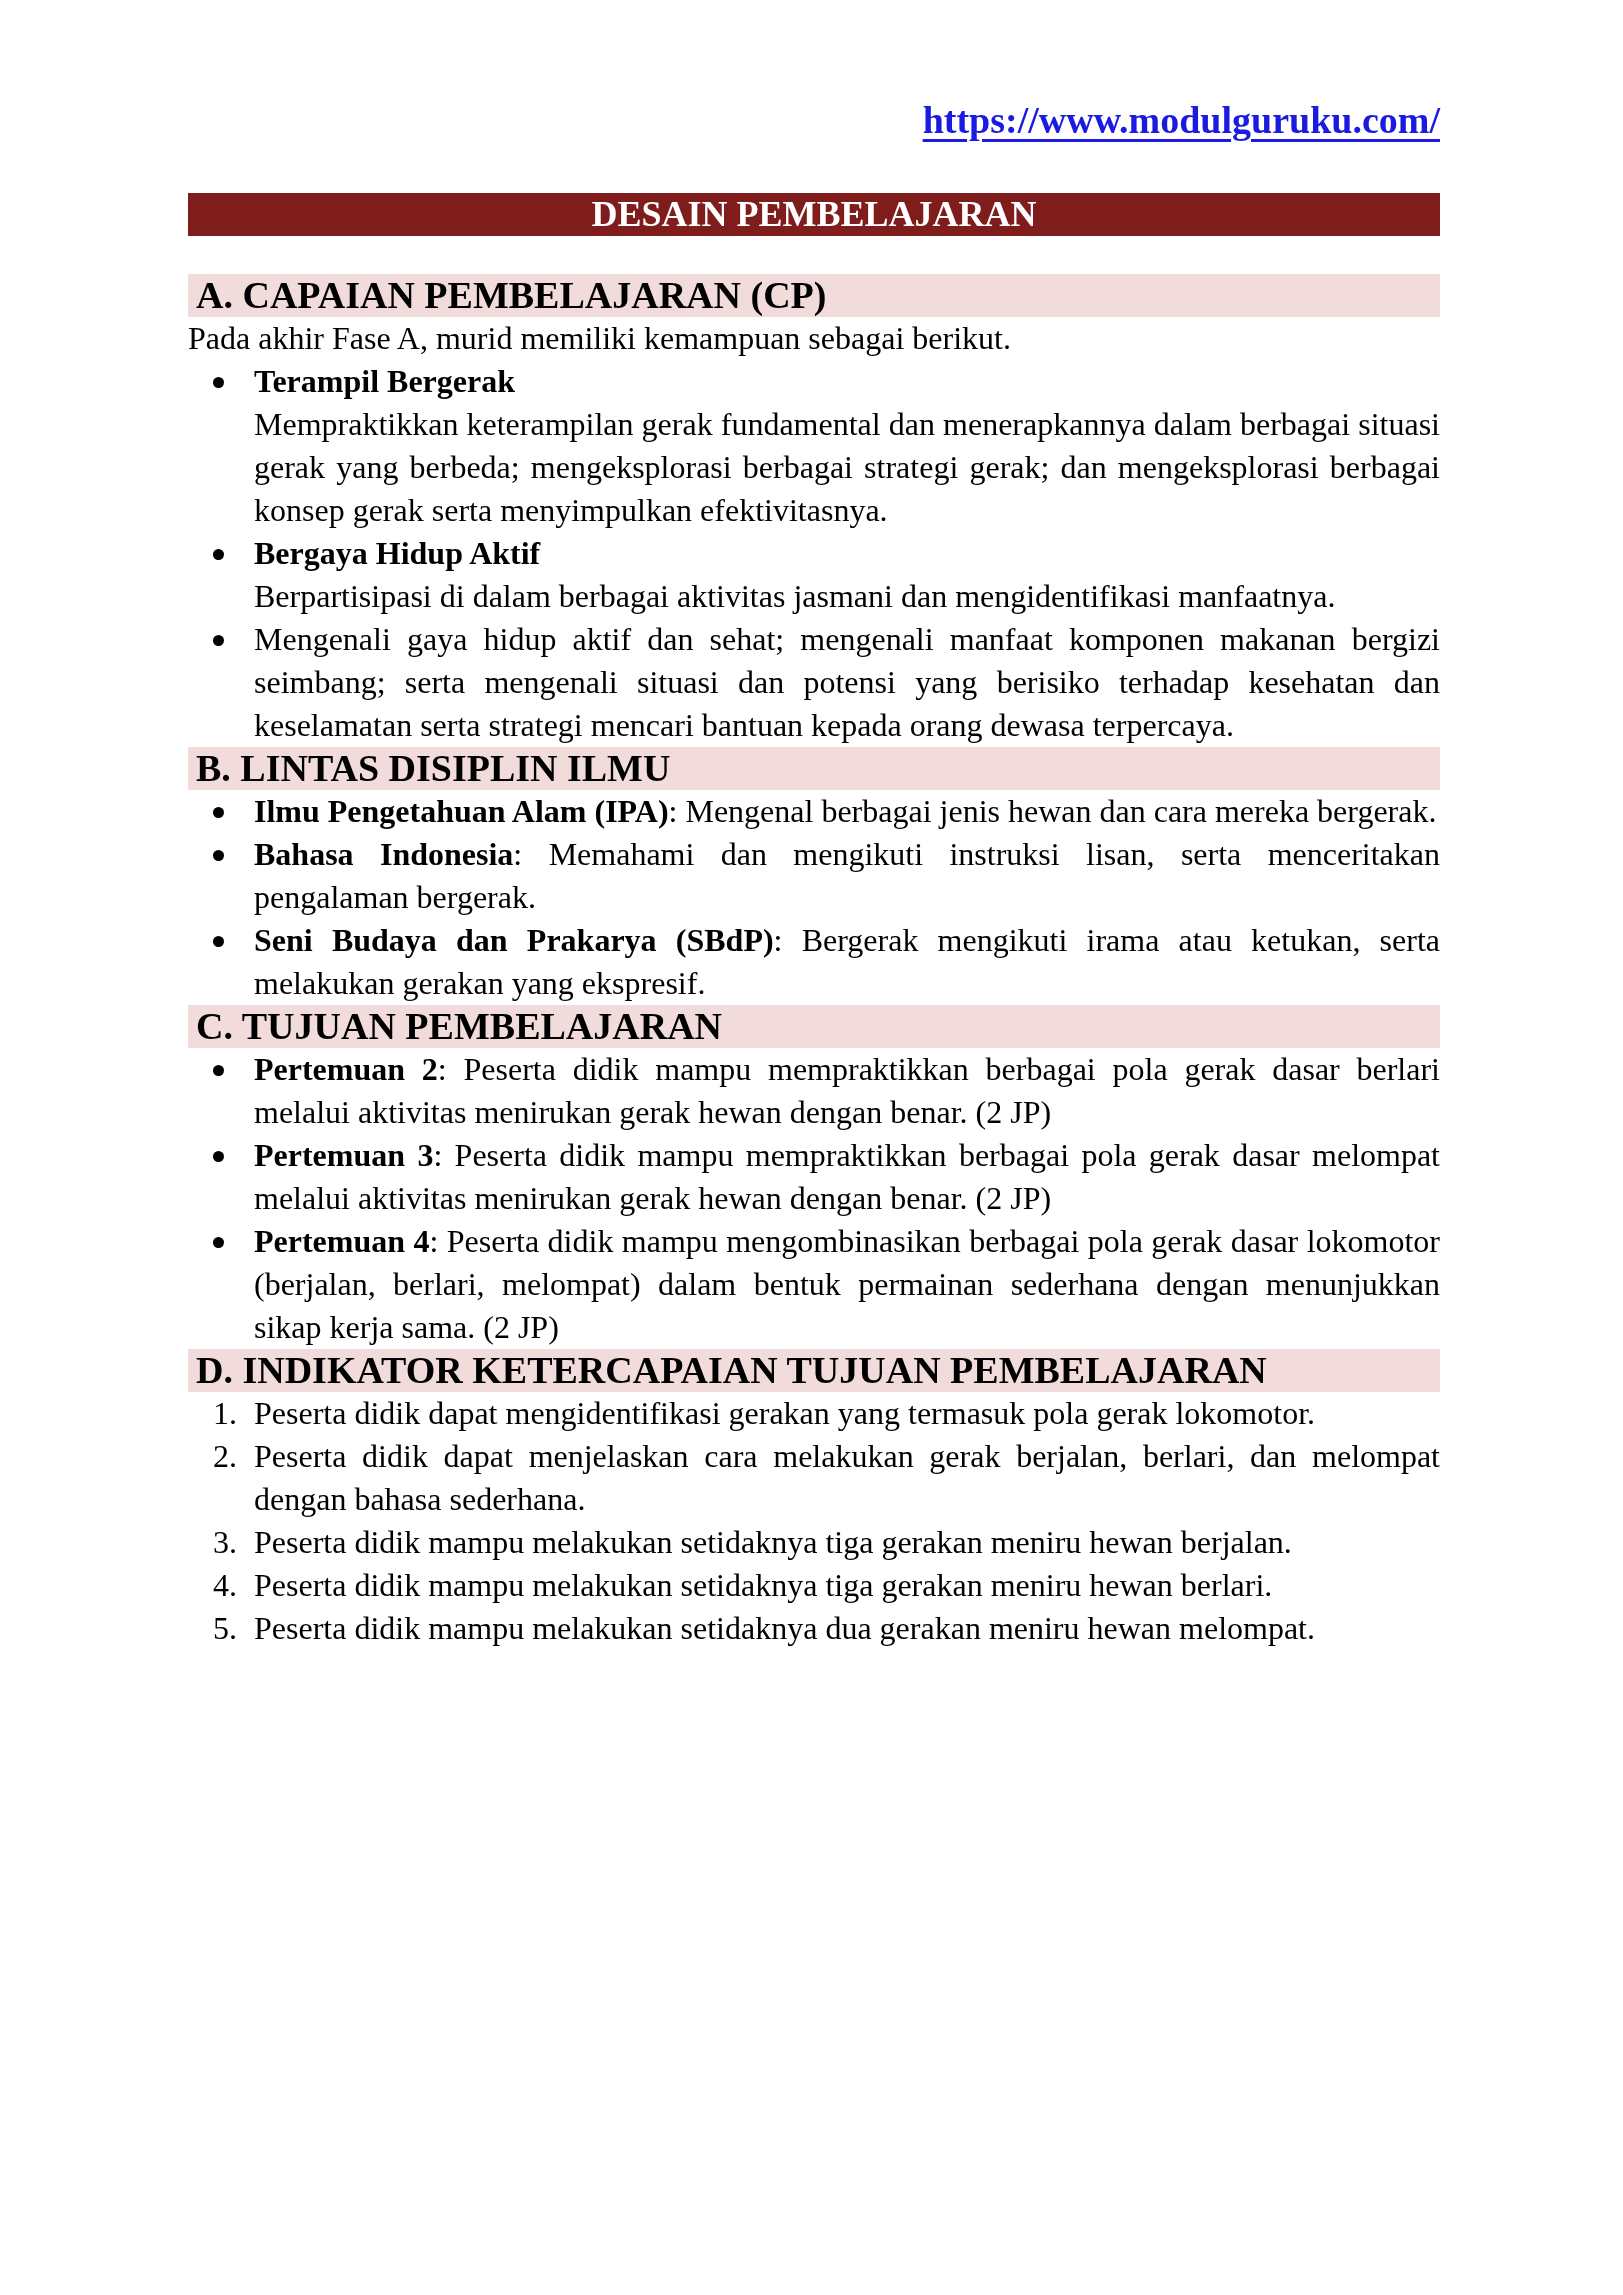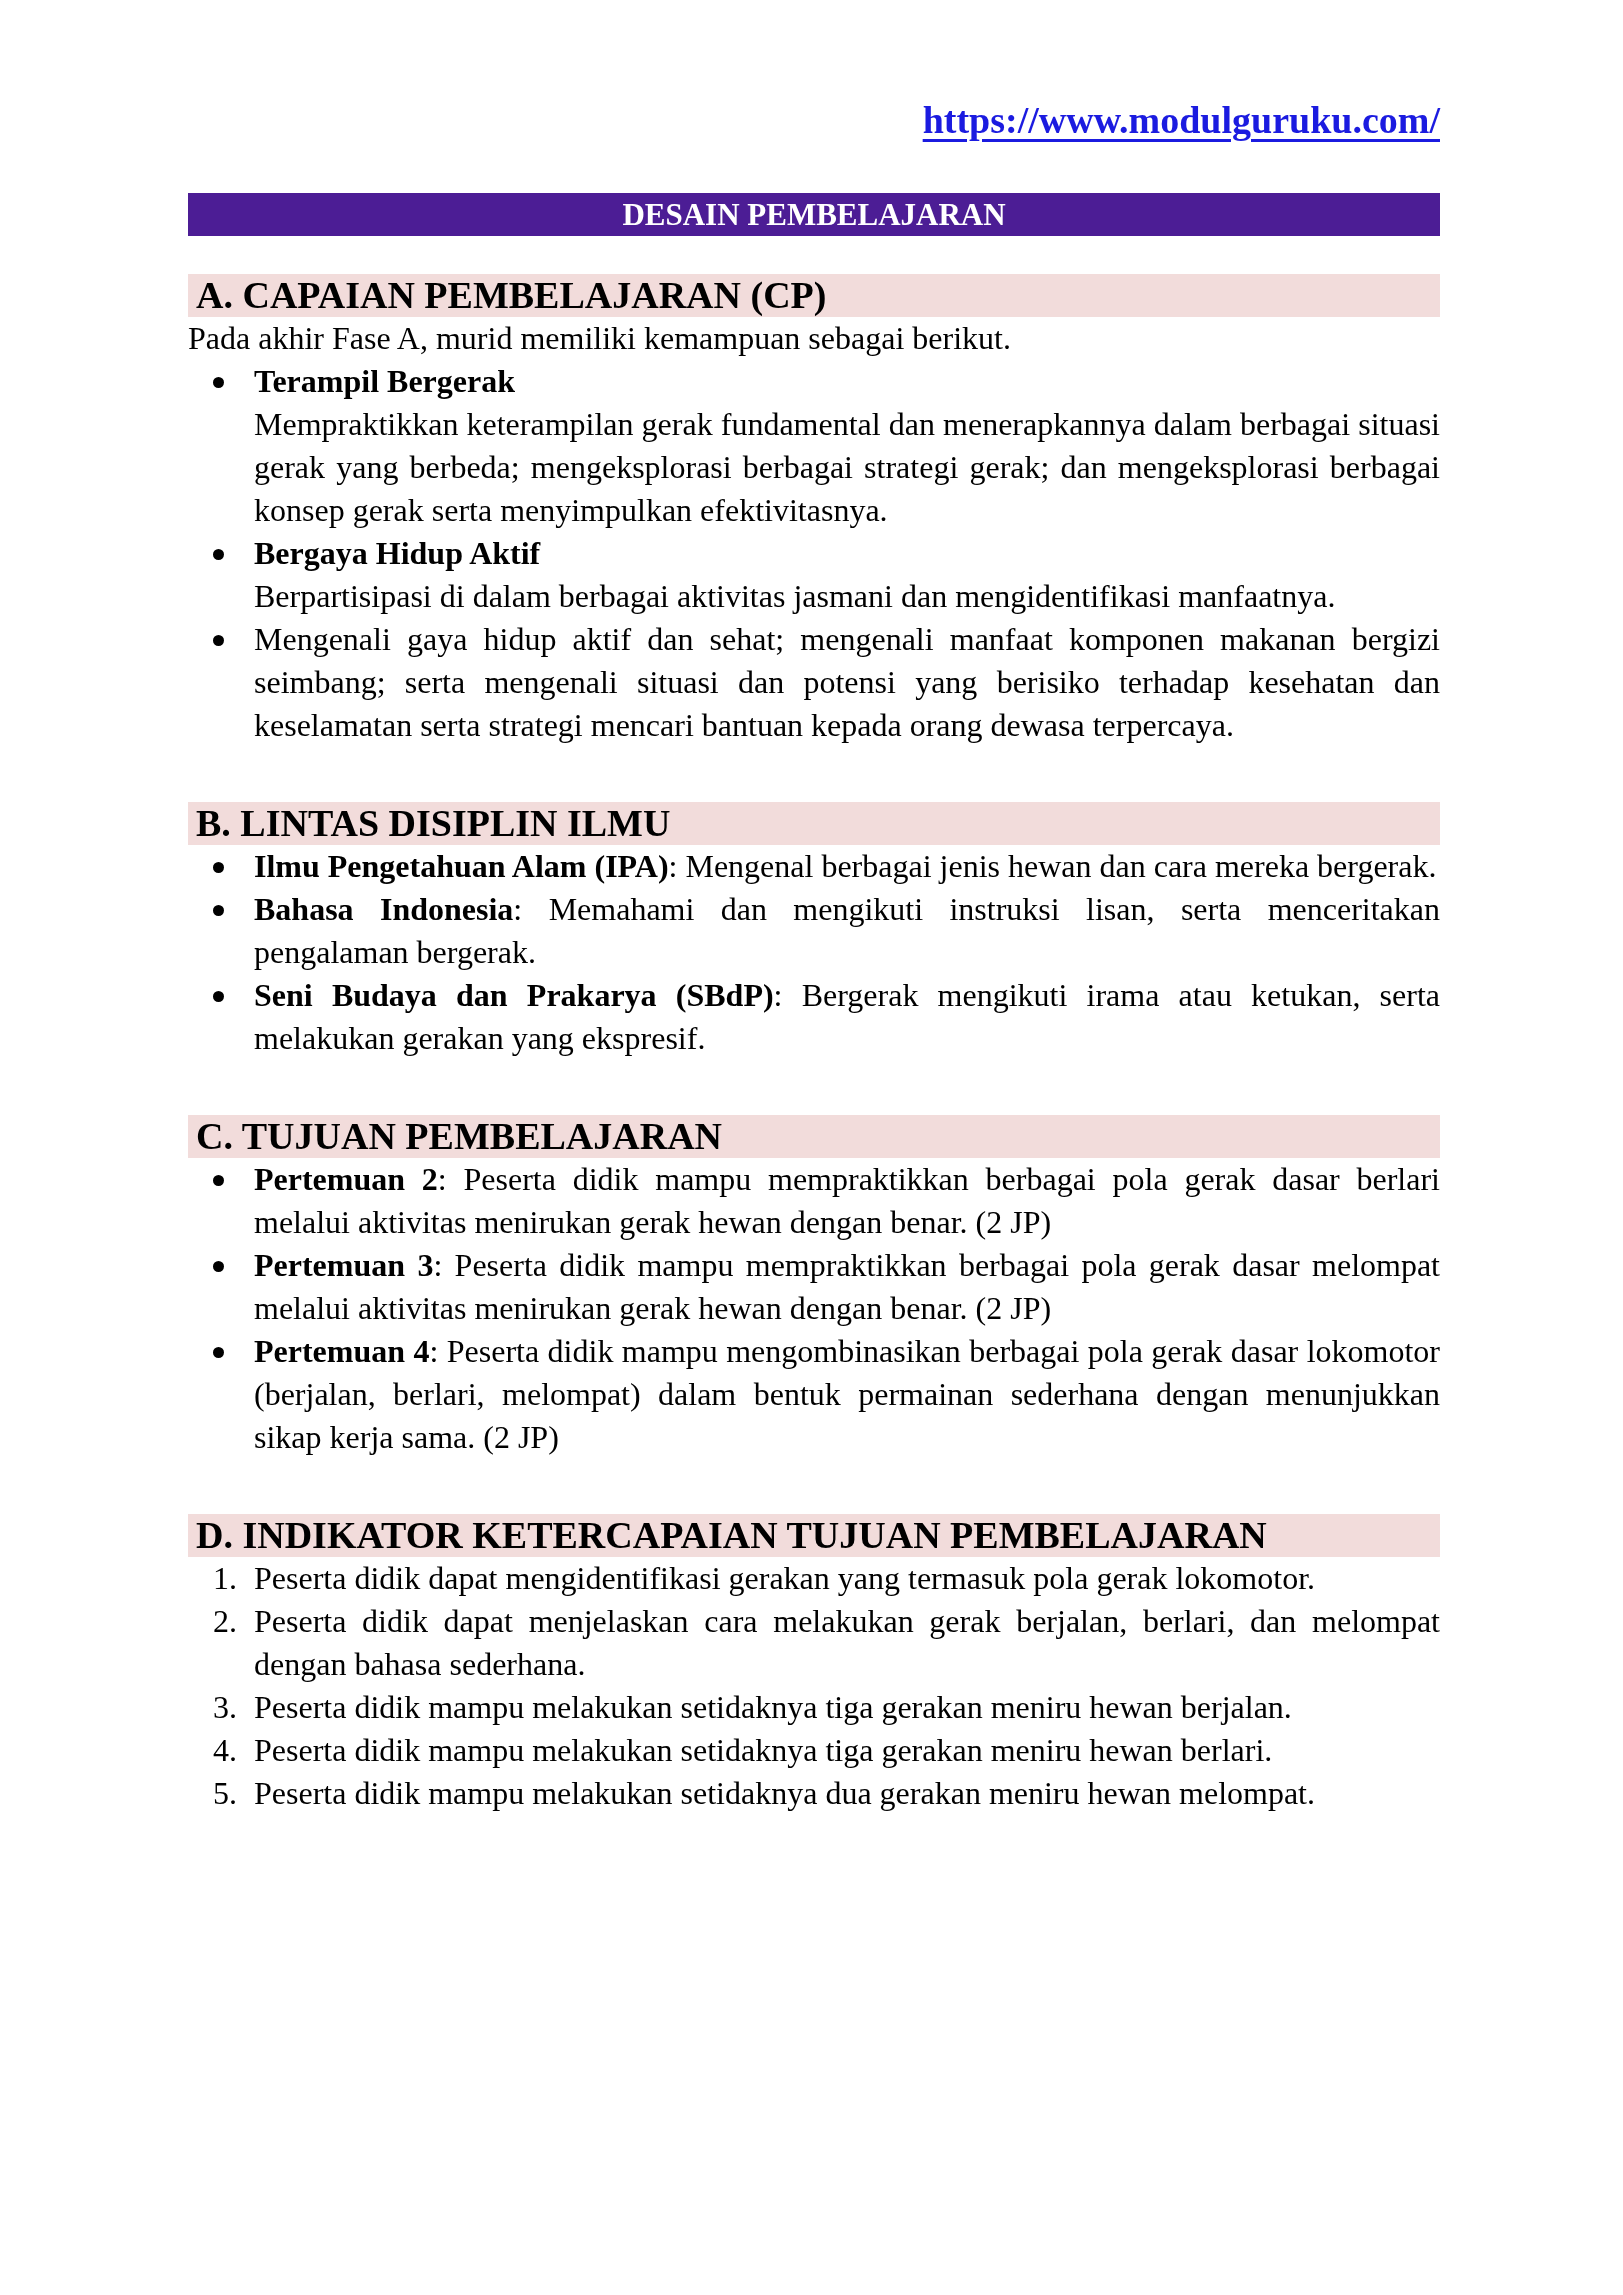--- a/index.html
+++ b/index.html
@@ -25,38 +25,38 @@
   .url {
     font-size: 38px;
     font-weight: bold;
     color: #1b1be0;
     text-decoration: underline;
     text-decoration-thickness: 3.2px;
     text-underline-offset: 6.3px;
     cursor: pointer;
   }
   .banner {
-    background: #4c1d95;
+    background: #7f1d1d;
     color: #ffffff;
     font-weight: bold;
-    font-size: 31px;
+    font-size: 36px;
     text-align: center;
     height: 43px;
     line-height: 43px;
     margin-bottom: 38px;
   }
   .sec-header {
     background: #f2dcdb;
     font-weight: bold;
     font-size: 38px;
     height: 43px;
     line-height: 43px;
     padding-left: 8px;
   }
-  .sec-header.mt { margin-top: 55px; }
+  .sec-header.mt { }
   .intro { margin: 0; }
   .li { display: flex; margin-left: 25px; }
   .marker {
     flex: 0 0 41px;
     box-sizing: border-box;
   }
   .marker .dot {
     display: block;
     width: 11px;
     height: 11px;

